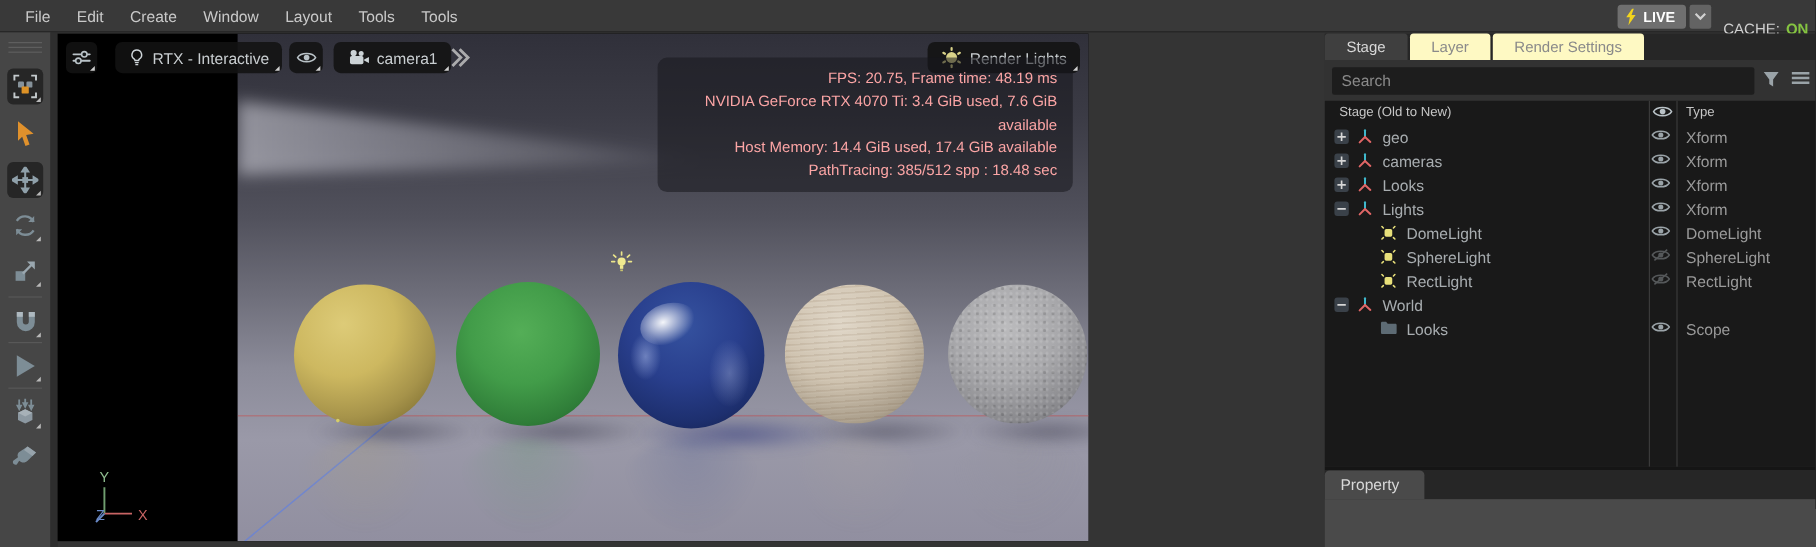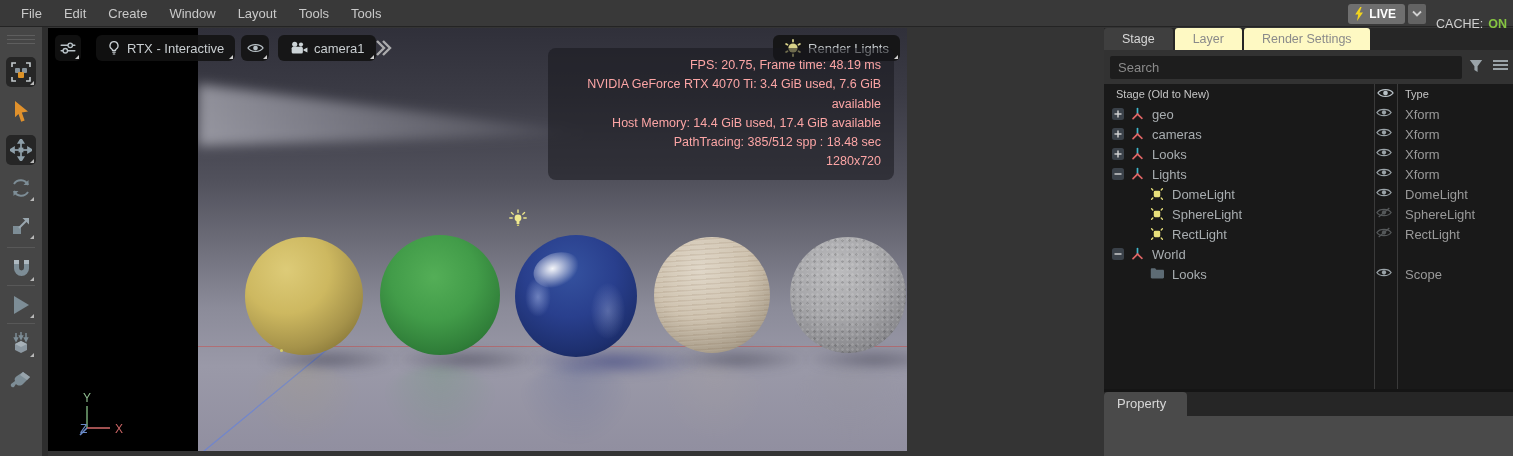--- a/index.html
+++ b/index.html
@@ -397,21 +397,20 @@
           </svg>
         </span>
       <span>Render Lights</span>
     </button>
 
     <div class="stats" id="stats">
         <div>FPS: 20.75, Frame time: 48.19 ms</div>
         <div>NVIDIA GeForce RTX 4070 Ti: 3.4 GiB used, 7.6 GiB available</div>
         <div>Host Memory: 14.4 GiB used, 17.4 GiB available</div>
         <div>PathTracing: 385/512 spp : 18.48 sec</div>
-        <div>1280x720</div>
       </div>
 
     <svg class="axis-gizmo" width="70" height="60">
       <line x1="17" y1="40" x2="17" y2="18" stroke="#6f9e6f" stroke-width="1.6"></line>
       <line x1="17" y1="40" x2="40" y2="40" stroke="#c86464" stroke-width="1.6"></line>
       <line x1="17" y1="40" x2="10" y2="47" stroke="#6a8ac8" stroke-width="1.6"></line>
       <text x="13" y="14" fill="#8fbc8f" font-size="12" font-family="Liberation Sans" id="axis-y">Y</text>
       <text x="45" y="45" fill="#c86464" font-size="12" font-family="Liberation Sans" id="axis-x">X</text>
       <text x="10" y="45" fill="#6a8ac8" font-size="12" font-family="Liberation Sans" id="axis-z">Z</text>
     </svg>

